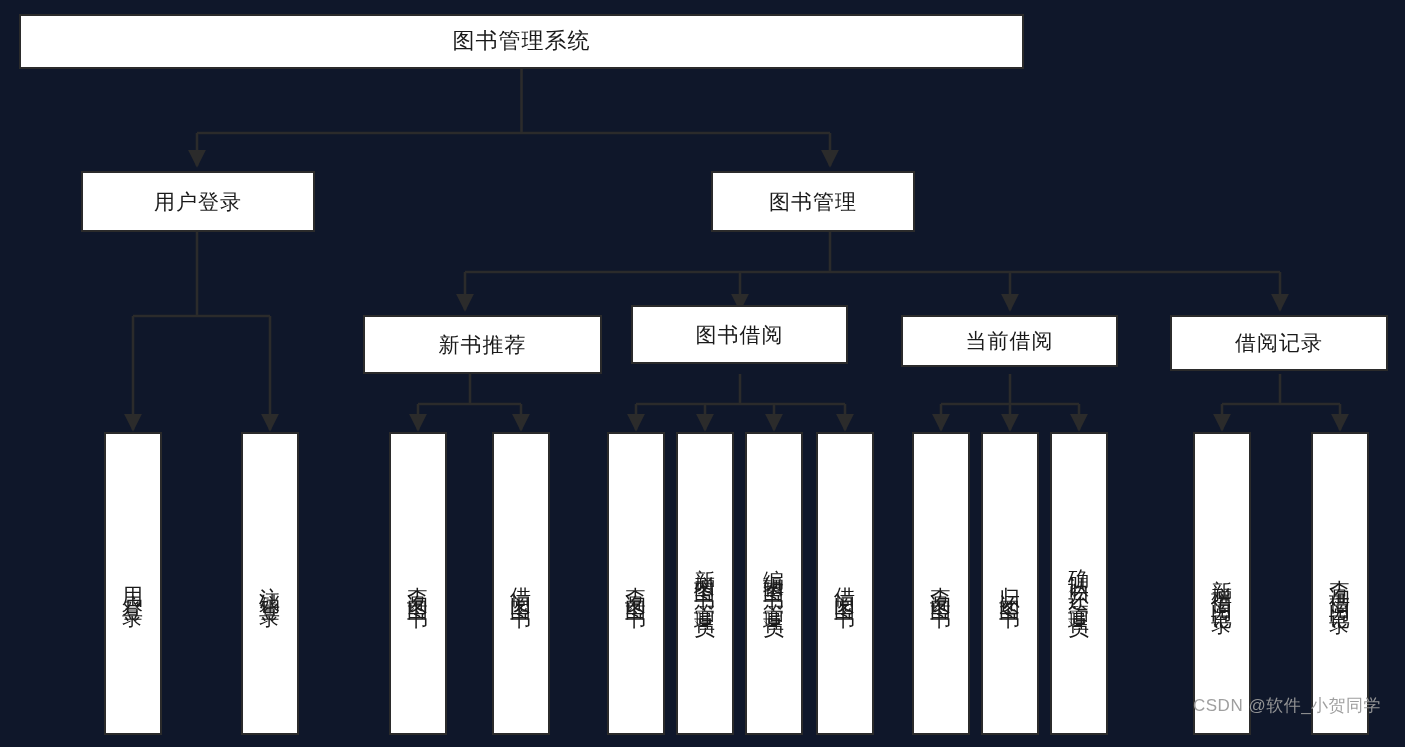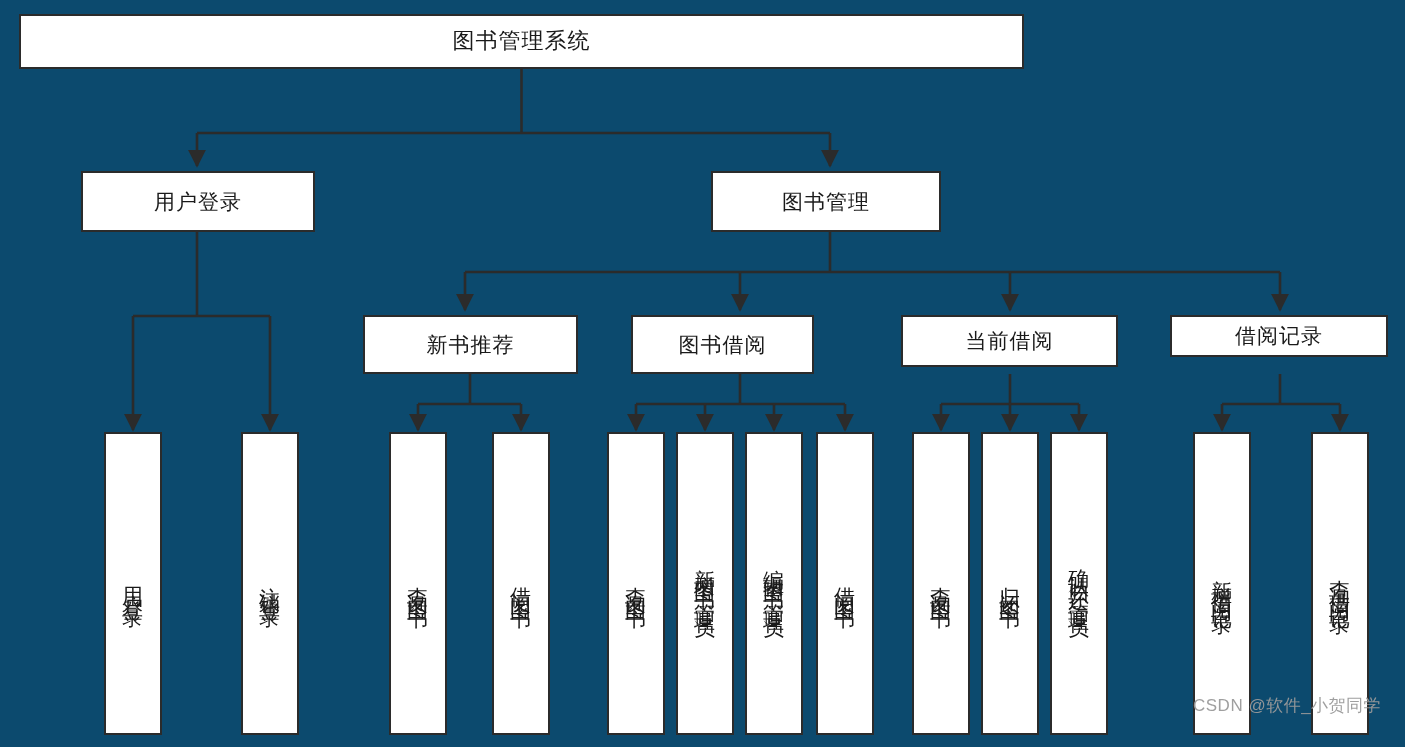--- a/index.html
+++ b/index.html
@@ -8,21 +8,21 @@
     padding: 0;
     background: #ffffff;
   }
   body {
     font-family: "Liberation Sans", "DejaVu Sans", sans-serif;
   }
   #canvas {
     position: relative;
     width: 1405px;
     height: 747px;
-    background: #0c4a6e;
+    background: #0f172a;
     overflow: hidden;
   }
   #wires {
     position: absolute;
     left: 0;
     top: 0;
     width: 1405px;
     height: 747px;
     pointer-events: none;
   }
@@ -125,37 +125,37 @@
   </svg>
 
   <div class="node horiz root" style="left:19px; top:14px; width:1005px; height:55px;">
     <span>图书管理系统</span>
   </div>
 
   <div class="node horiz" style="left:81px; top:171px; width:234px; height:61px;">
     <span>用户登录</span>
   </div>
 
-  <div class="node horiz" style="left:711px; top:171px; width:230px; height:61px;">
+  <div class="node horiz" style="left:711px; top:171px; width:204px; height:61px;">
     <span>图书管理</span>
   </div>
 
-  <div class="node horiz" style="left:363px; top:315px; width:215px; height:59px;justify-content:center;">
+  <div class="node horiz" style="left:363px; top:315px; width:239px; height:59px;justify-content:center;">
     <span>新书推荐</span>
   </div>
 
-  <div class="node horiz" style="left:631px; top:315px; width:183px; height:59px;">
+  <div class="node horiz" style="left:631px; top:305px; width:217px; height:59px;">
     <span>图书借阅</span>
   </div>
 
   <div class="node horiz" style="left:901px; top:315px; width:217px; height:52px;">
     <span>当前借阅</span>
   </div>
 
-  <div class="node horiz" style="left:1170px; top:315px; width:218px; height:42px;">
+  <div class="node horiz" style="left:1170px; top:315px; width:218px; height:56px;">
     <span>借阅记录</span>
   </div>
 
   <div class="node leaf" style="left:104px; top:432px; width:58px; height:303px;">
     <span class="vtext">用户登录</span>
   </div>
 
   <div class="node leaf" style="left:241px; top:432px; width:58px; height:303px;">
     <span class="vtext">注销登录</span>
   </div>

